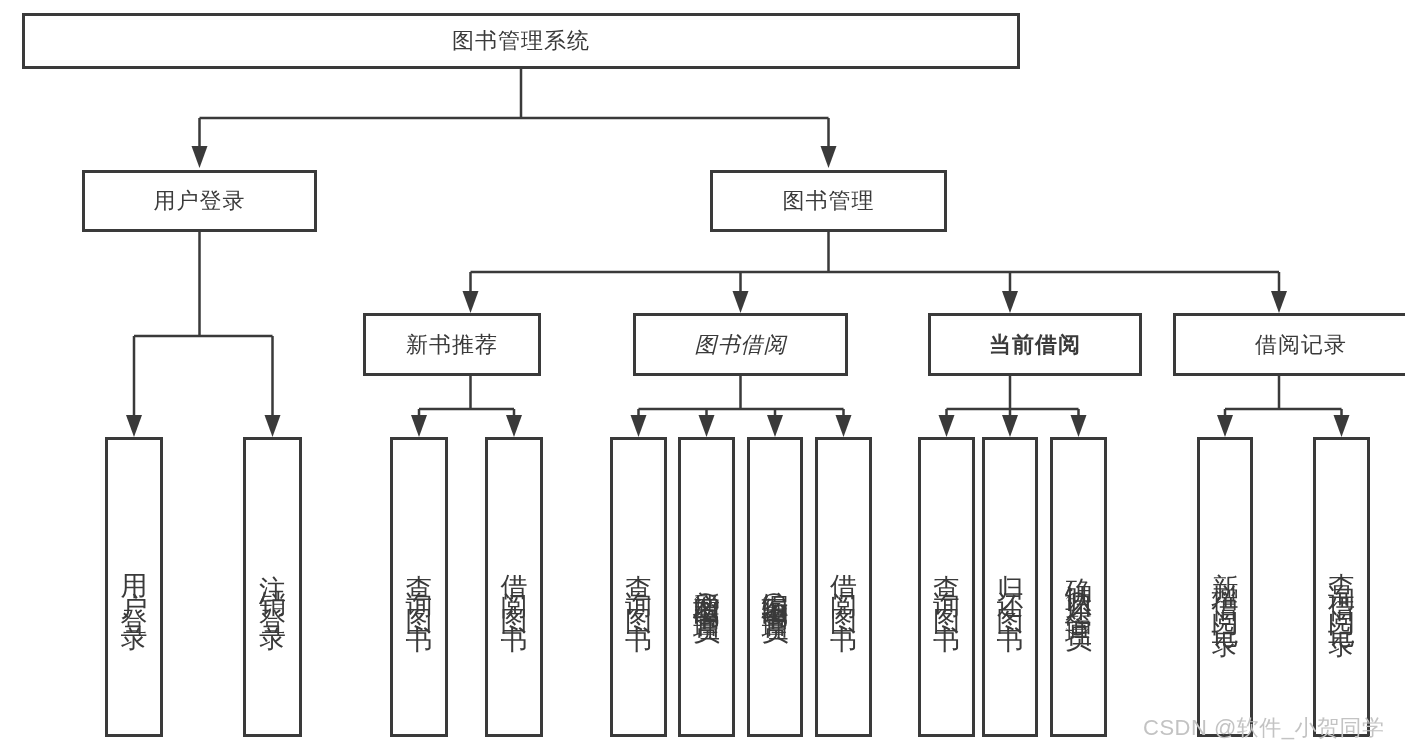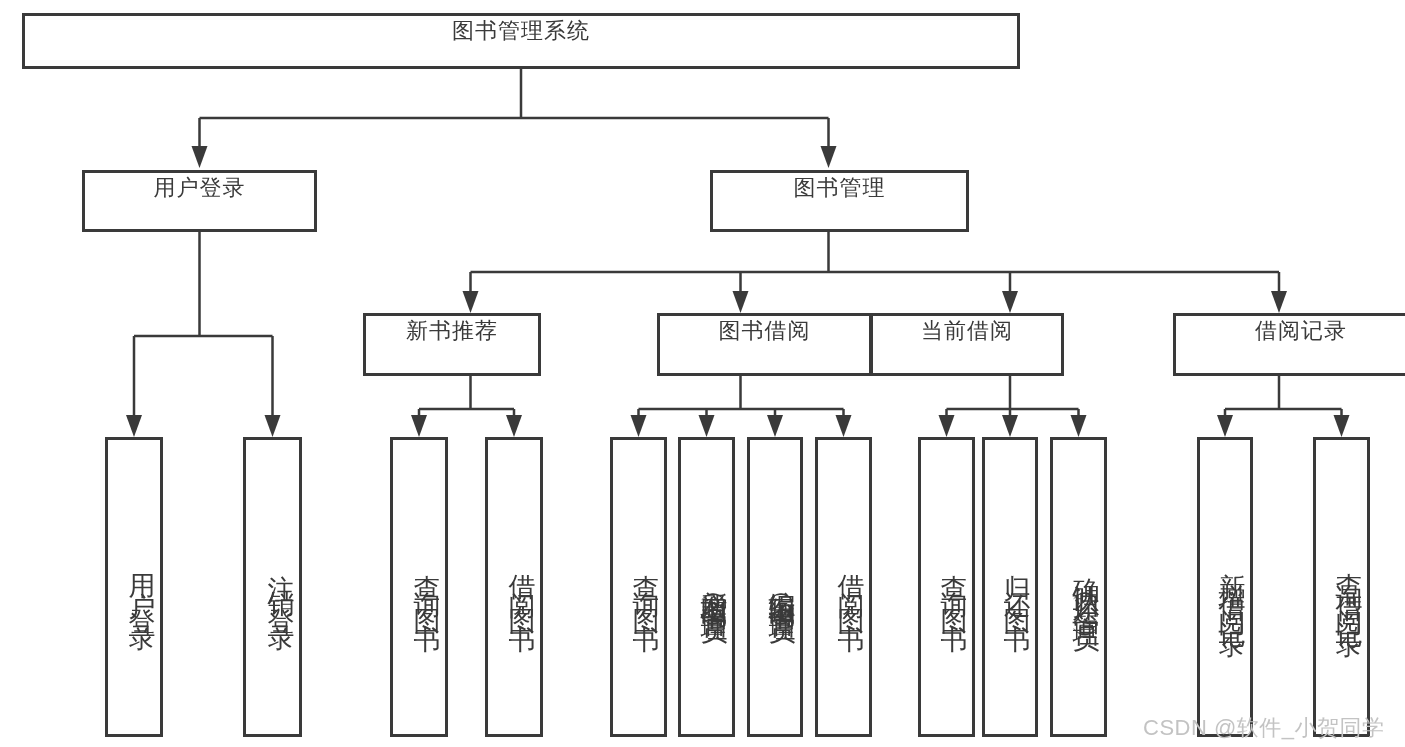--- a/index.html
+++ b/index.html
@@ -17,21 +17,21 @@
     width: 1405px; height: 747px;
     z-index: 1;
   }
   .node {
     position: absolute;
     box-sizing: border-box;
     border: 3px solid #3a3a3a;
     background: #ffffff;
     color: #3a3a3a;
     display: flex;
-    align-items: flex-start;
+    align-items: center;
     justify-content: center;
     z-index: 2;
     font-size: 22px;
     letter-spacing: 1px;
   }
   .leaf {
     writing-mode: vertical-rl;
     text-orientation: mixed;
     font-size: 27px;
     border-width: 3px;
@@ -97,31 +97,31 @@
     </g>
   </svg>
 
   <div class="node" style="left:22px; top:13px; width:998px; height:56px;">
     <span>图书管理系统</span>
   </div>
 
   <div class="node" style="left:82px; top:170px; width:235px; height:62px;">
     <span>用户登录</span>
   </div>
-  <div class="node" style="left:710px; top:170px; width:259px; height:62px;">
+  <div class="node" style="left:710px; top:170px; width:237px; height:62px;">
     <span>图书管理</span>
   </div>
 
   <div class="node" style="left:363px; top:313px; width:178px; height:63px;">
     <span>新书推荐</span>
   </div>
-  <div class="node" style="left:657px; top:313px; width:215px; height:63px;">
+  <div class="node" style="left:633px; top:313px; width:215px; height:63px;font-style:italic;">
     <span>图书借阅</span>
   </div>
-  <div class="node" style="left:870px; top:313px; width:194px; height:63px;">
+  <div class="node" style="left:928px; top:313px; width:214px; height:63px;font-weight:bold;">
     <span>当前借阅</span>
   </div>
   <div class="node" style="left:1173px; top:313px; width:256px; height:63px;">
     <span>借阅记录</span>
   </div>
 
   <div class="node leaf sp17" style="left:105px; top:437px; width:58px; height:300px;">
     <span>用户登录</span>
   </div>
   <div class="node leaf sp17" style="left:243px; top:437px; width:59px; height:300px;">

